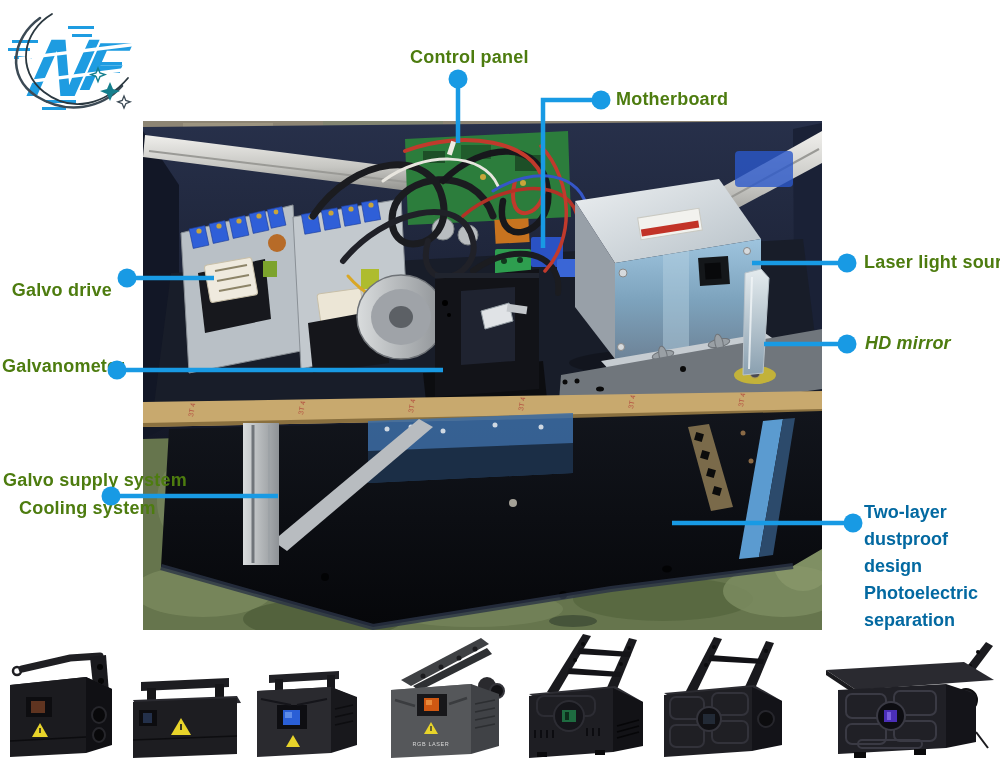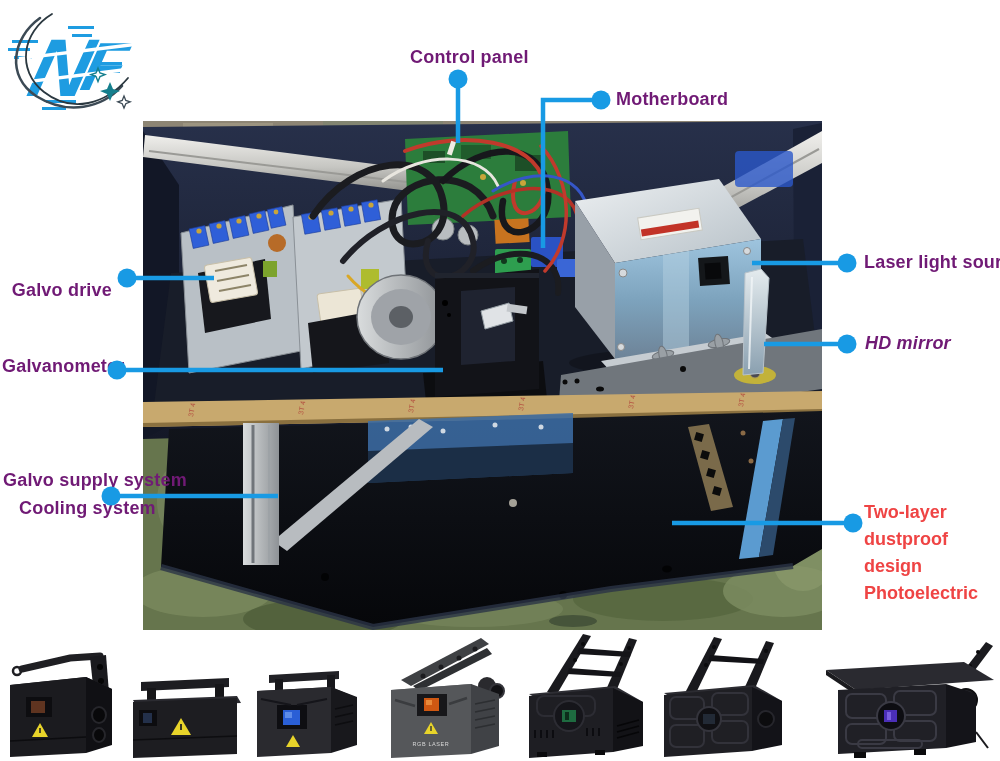--- a/index.html
+++ b/index.html
@@ -1,21 +1,21 @@
 <!DOCTYPE html>
 <html><head>
 <meta charset="utf-8">
 <style>
   html,body{margin:0;padding:0;background:#ffffff;}
   .page{position:relative;width:1000px;height:761px;background:#ffffff;overflow:hidden;
         font-family:"Liberation Sans",sans-serif;}
-  .label{position:absolute;font-weight:bold;font-size:18px;color:#701a75;white-space:nowrap;
+  .label{position:absolute;font-weight:bold;font-size:18px;color:#4d7c0f;white-space:nowrap;
          letter-spacing:.2px;}
   .label.r{text-align:right;}
-  .multiline{position:absolute;font-weight:bold;font-size:18px;color:#ef4444;line-height:27px;}
+  .multiline{position:absolute;font-weight:bold;font-size:18px;color:#0369a1;line-height:27px;}
   #leader-svg{position:absolute;left:0;top:0;pointer-events:none;}
   .photo{position:absolute;left:143px;top:121px;width:679px;height:509px;}
   .thumb{position:absolute;}
   svg{display:block;}
 </style>
 </head>
 <body>
 
 <div class="page">
 
@@ -311,20 +311,21 @@
   <div class="label" style="left:864px;top:252px;">Laser light source</div>
   <div class="label" style="left:865px;top:333px;font-style:italic;">HD mirror</div>
   <div class="label r" style="left:0px;top:280px;width:112px;">Galvo drive</div>
   <div class="label" style="left:2px;top:356px;">Galvanometer</div>
   <div class="label" style="left:3px;top:470px;">Galvo supply system</div>
   <div class="label" style="left:19px;top:498px;">Cooling system</div>
   <div class="multiline" style="left:864px;top:499px;">
     <div>Two-layer</div>
     <div>dustproof design</div>
     <div>Photoelectric</div>
+    <div>separation</div>
   </div>
 
   <svg id="leader-svg" width="1000" height="761">
     <g stroke="#189AE4" stroke-width="4.5" fill="#189AE4">
       <line x1="458" y1="79" x2="458" y2="143"></line>
         <circle cx="458" cy="79" r="9.5" stroke="none"></circle>
       <polyline points="601,100 543,100 543,248" fill="none"></polyline>
         <circle cx="601" cy="100" r="9.5" stroke="none"></circle>
       <line x1="847" y1="263" x2="752" y2="263"></line>
         <circle cx="847" cy="263" r="9.5" stroke="none"></circle>

